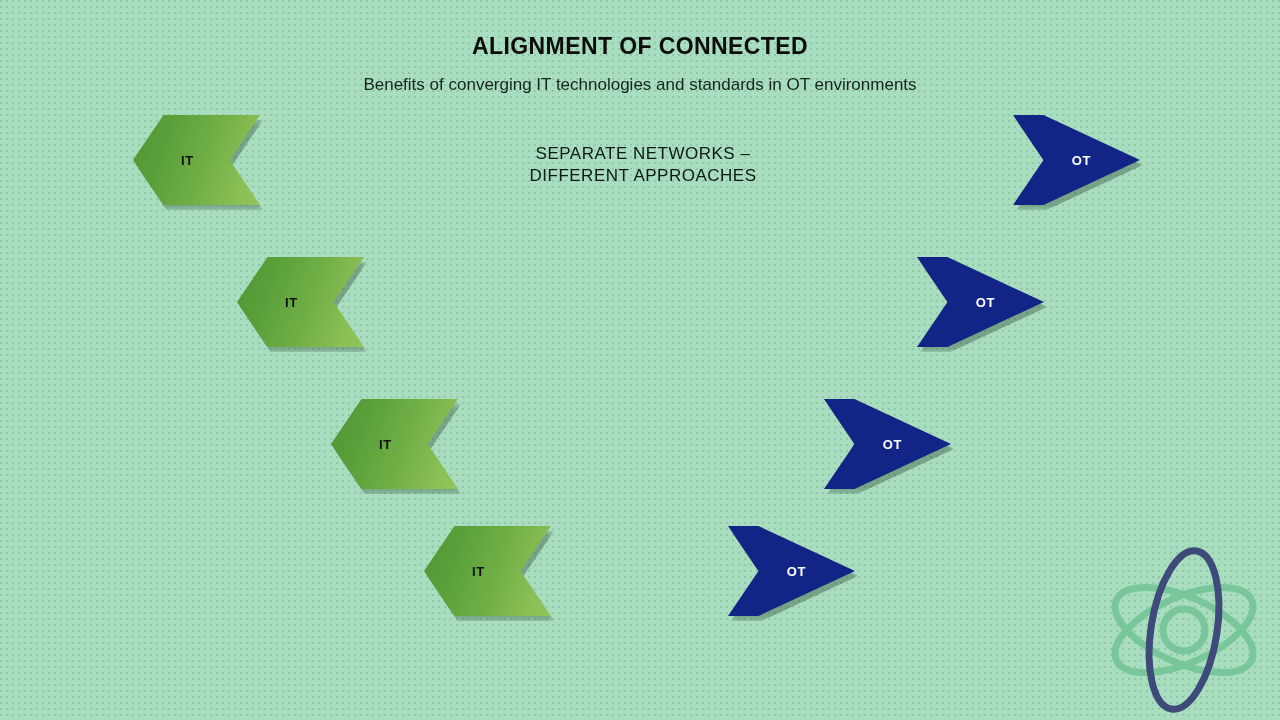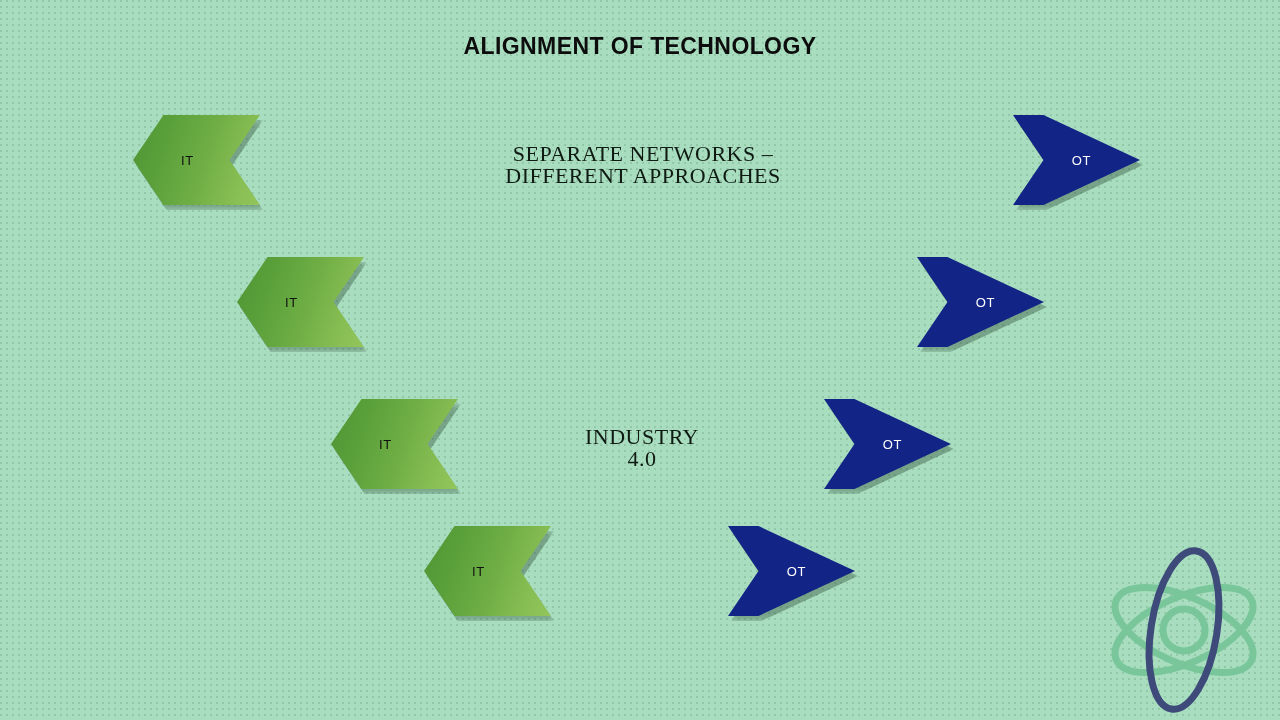--- a/index.html
+++ b/index.html
@@ -46,35 +46,35 @@
     font-size: 17px;
     font-weight: normal;
     color: #16241c;
     white-space: pre;
   }
 
   
   .center-label {
     position: absolute;
     text-align: center;
-    font-size: 22px;
+    font-size: 17px;
     line-height: 22px;
     color: #0f1a13;
     letter-spacing: 0.5px;
     white-space: pre-line;
-    font-family: Liberation Serif, serif;
   }
 
   
   .arrow {
     position: absolute;
     display: flex;
     align-items: center;
     justify-content: center;
     box-sizing: border-box;
+    font-weight: bold;
   }
   .arrow .lbl {
     position: relative;
     z-index: 3;
     font-size: 13px;
     letter-spacing: 0.6px;
     pointer-events: none;
   }
 
   
@@ -132,22 +132,23 @@
     bottom: 0px;
     width: 180px;
     height: 190px;
   }
 </style>
 </head>
 <body>
 
 <div id="slide">
 
-  <div id="title">ALIGNMENT OF TECHNOLOGY</div>
-
+  <div id="title">ALIGNMENT OF CONNECTED</div>
+
+  <div id="subtitle">Benefits of converging IT technologies and standards in OT environments</div>
 
   <div class="arrow arrow-left" style="left:133px; top:115px; width:127px; height:90px;">
     <div class="shadow"></div>
     <div class="body"></div>
     <span class="lbl">IT</span>
   </div>
 
   <div class="center-label" style="left:443px; top:143px; width:400px;">SEPARATE NETWORKS –
 DIFFERENT APPROACHES</div>
 
@@ -169,22 +170,20 @@
     <div class="body"></div>
     <span class="lbl">OT</span>
   </div>
 
   <div class="arrow arrow-left" style="left:331px; top:399px; width:127px; height:90px;">
     <div class="shadow"></div>
     <div class="body"></div>
     <span class="lbl">IT</span>
   </div>
 
-  <div class="center-label" style="left:442px; top:426px; width:400px;">INDUSTRY
-4.0</div>
 
   <div class="arrow arrow-right" style="left:824px; top:399px; width:127px; height:90px;">
     <div class="shadow"></div>
     <div class="body"></div>
     <span class="lbl">OT</span>
   </div>
 
   <div class="arrow arrow-left" style="left:424px; top:526px; width:127px; height:90px;">
     <div class="shadow"></div>
     <div class="body"></div>

